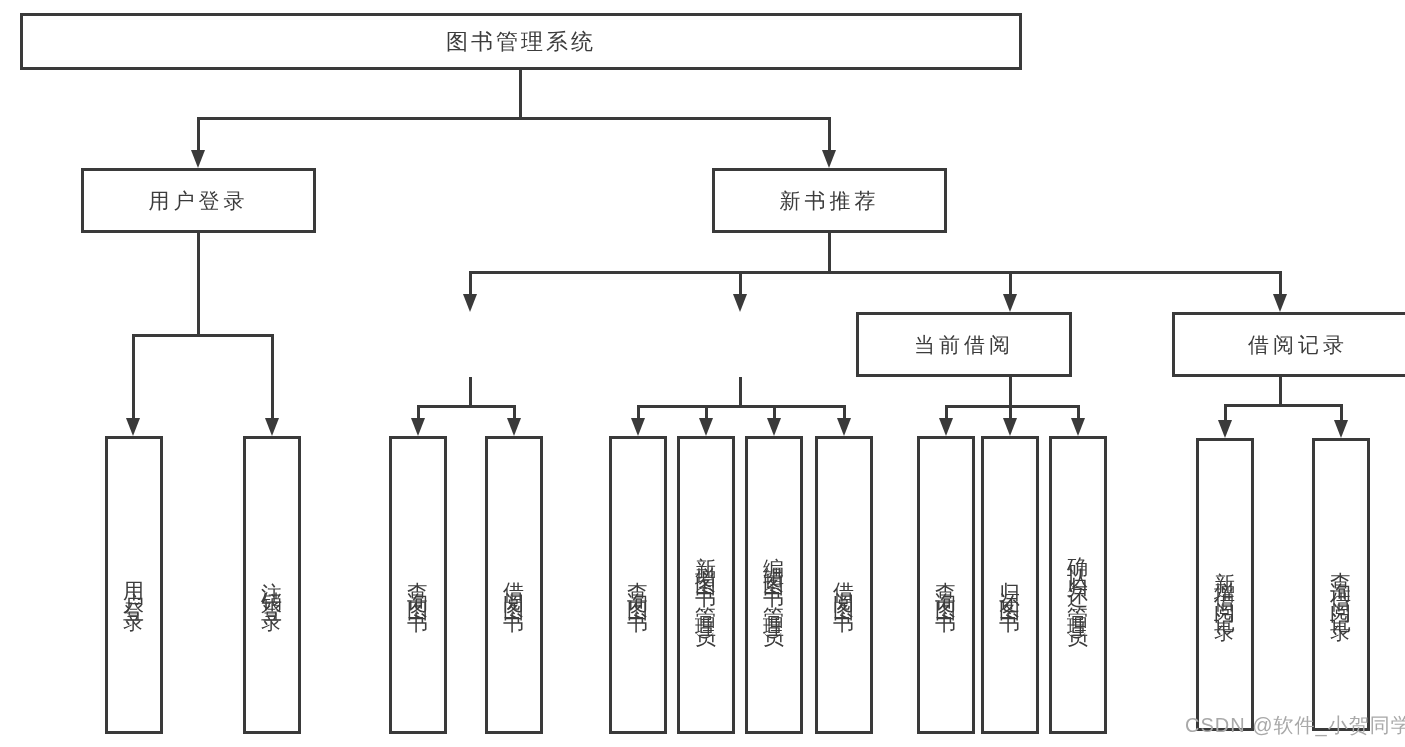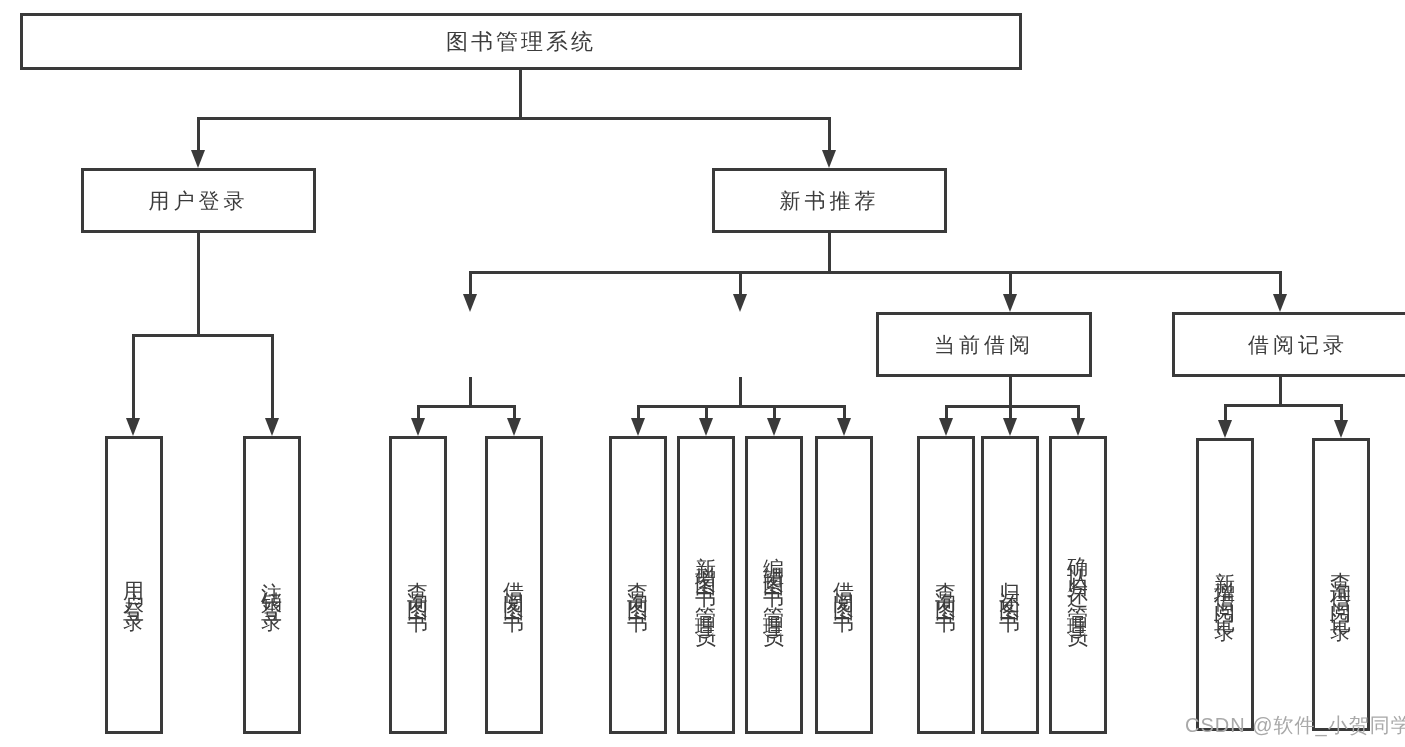--- a/index.html
+++ b/index.html
@@ -64,21 +64,21 @@
   <div class="hline" style="left:469px;top:271px;width:813px;"></div>
   <div class="vline" style="left:469px;top:271px;height:25px;"></div>
   <div class="arrow" style="left:463px;top:294px;"></div>
   <div class="vline" style="left:739px;top:271px;height:25px;"></div>
   <div class="arrow" style="left:733px;top:294px;"></div>
   <div class="vline" style="left:1009px;top:271px;height:25px;"></div>
   <div class="arrow" style="left:1003px;top:294px;"></div>
   <div class="vline" style="left:1279px;top:271px;height:25px;"></div>
   <div class="arrow" style="left:1273px;top:294px;"></div>
 
-  <div class="node h-node" style="left:876px;top:312px;width:216px;height:65px;">
+  <div class="node h-node" style="left:856px;top:312px;width:216px;height:65px;">
     <span>当前借阅</span>
   </div>
   <div class="node h-node" style="left:1172px;top:312px;width:252px;height:65px;">
     <span>借阅记录</span>
   </div>
 
   <div class="vline" style="left:469px;top:377px;height:30px;"></div>
   <div class="hline" style="left:417px;top:405px;width:99px;"></div>
   <div class="vline" style="left:417px;top:405px;height:15px;"></div>
   <div class="arrow" style="left:411px;top:418px;"></div>

